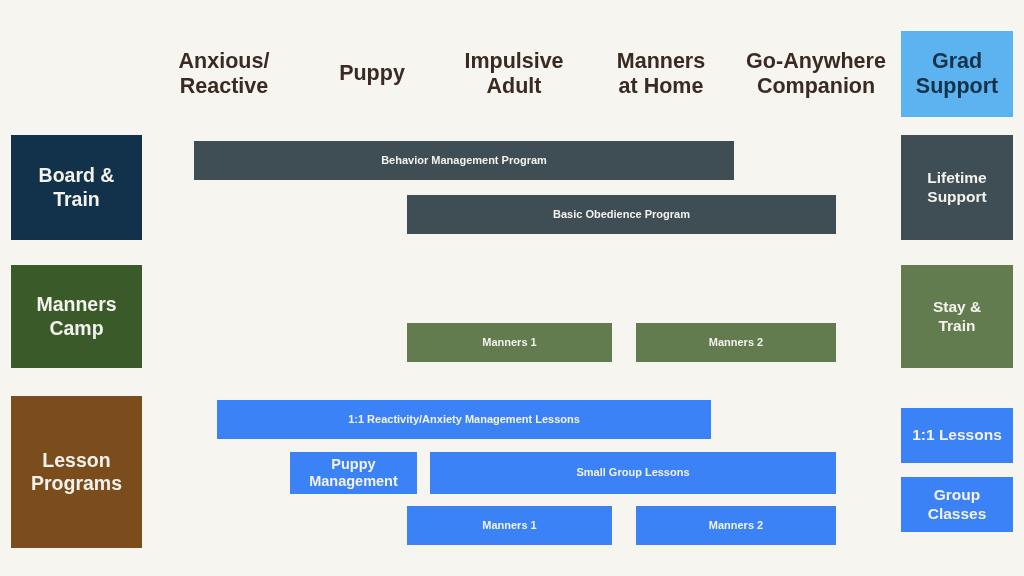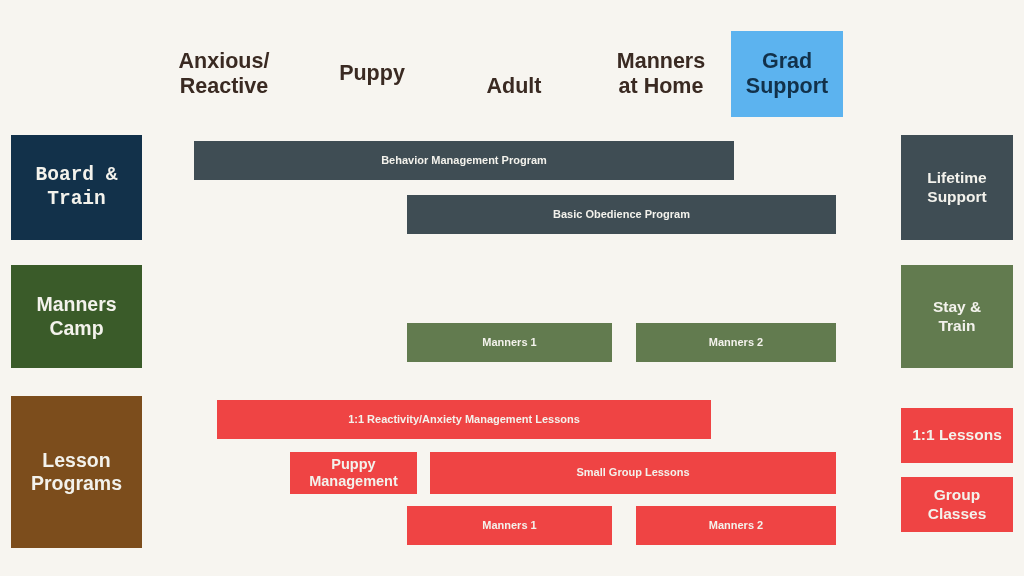--- a/index.html
+++ b/index.html
@@ -78,21 +78,21 @@
   .rail-label { font-size: 15.5px; }
   .bar        { font-size: 11px; }
   .bar-sm     { font-size: 14.5px; }
 
   
   .c-navy  { background: #12314a; }
   .c-slate { background: #3f4d54; }
   .c-dgreen{ background: #3a5b29; }
   .c-green { background: #627b4f; }
   .c-dbrown{ background: #7c4d1c; }
-  .c-brown { background: #ef4444; }
+  .c-brown { background: #3b82f6; }
 </style>
 </head>
 <body>
 
 <div id="chart">
 
   <div class="header-strip">
     <div class="header-cell" style="width:166px">
       <span>
         <span>Anxious/</span><br>
@@ -101,42 +101,48 @@
     </div>
 
     <div class="header-cell" style="width:130px">
       <span>
         <span>Puppy</span>
       </span>
     </div>
 
     <div class="header-cell" style="width:154px">
       <span>
-        <br>
+        <span>Impulsive</span><br>
         <span>Adult</span>
       </span>
     </div>
 
     <div class="header-cell" style="width:140px">
       <span>
         <span>Manners</span><br>
         <span>at Home</span>
       </span>
     </div>
 
+    <div class="header-cell" style="width:170px">
+      <span>
+        <span>Go-Anywhere</span><br>
+        <span>Companion</span>
+      </span>
+    </div>
 
     <div class="header-cell grad" style="width:112px">
       <span>
         <span>Grad</span><br>
         <span>Support</span>
       </span>
     </div>
   </div>
 
-  <div class="block side-label c-navy" style="left:11px; top:135px; width:131px; height:105px;font-family:Liberation Mono, monospace;">
+  <div class="block side-label c-navy" style="left:11px; top:135px; width:131px; height:105px;">
     <span>
       <span>Board &amp;</span><br>
       <span>Train</span>
     </span>
   </div>
 
   <div class="block bar c-slate" style="left:194px; top:141px; width:540px; height:39px;">
     <span>Behavior Management Program</span>
   </div>
 

